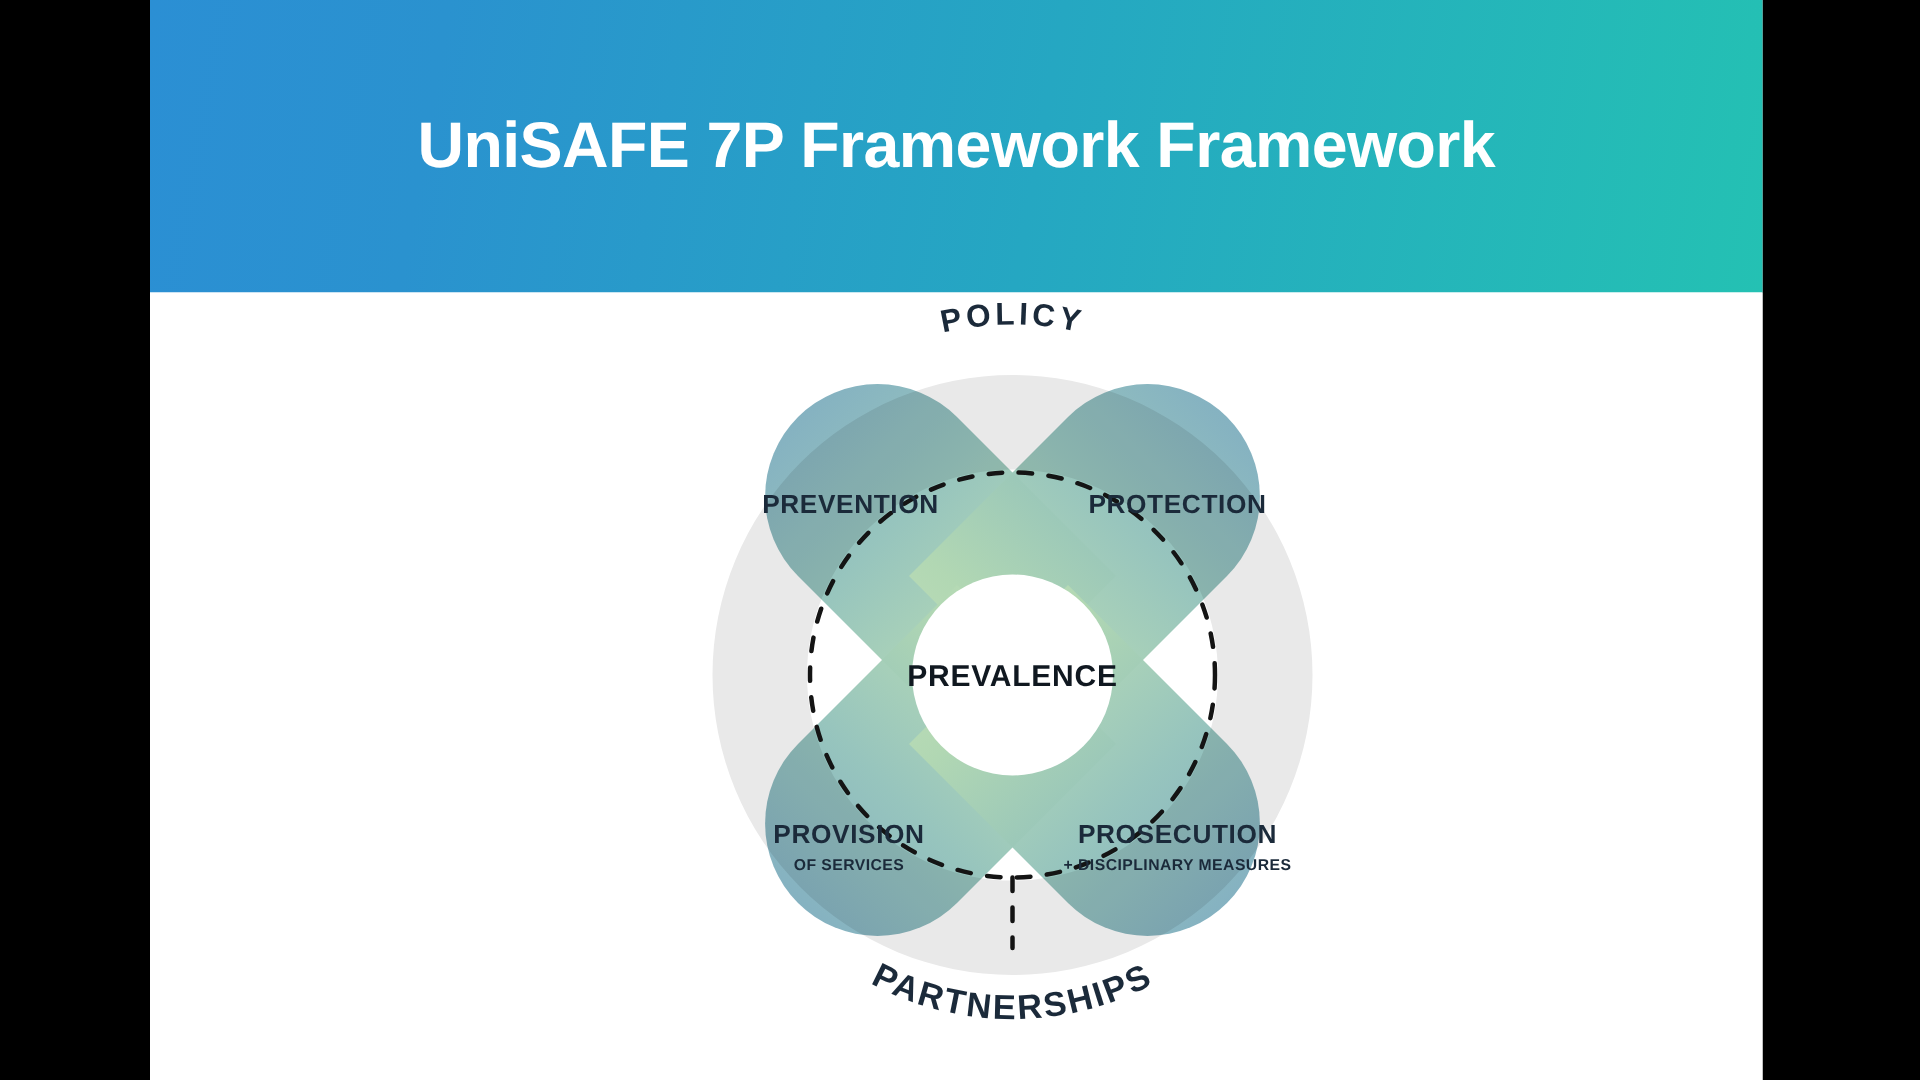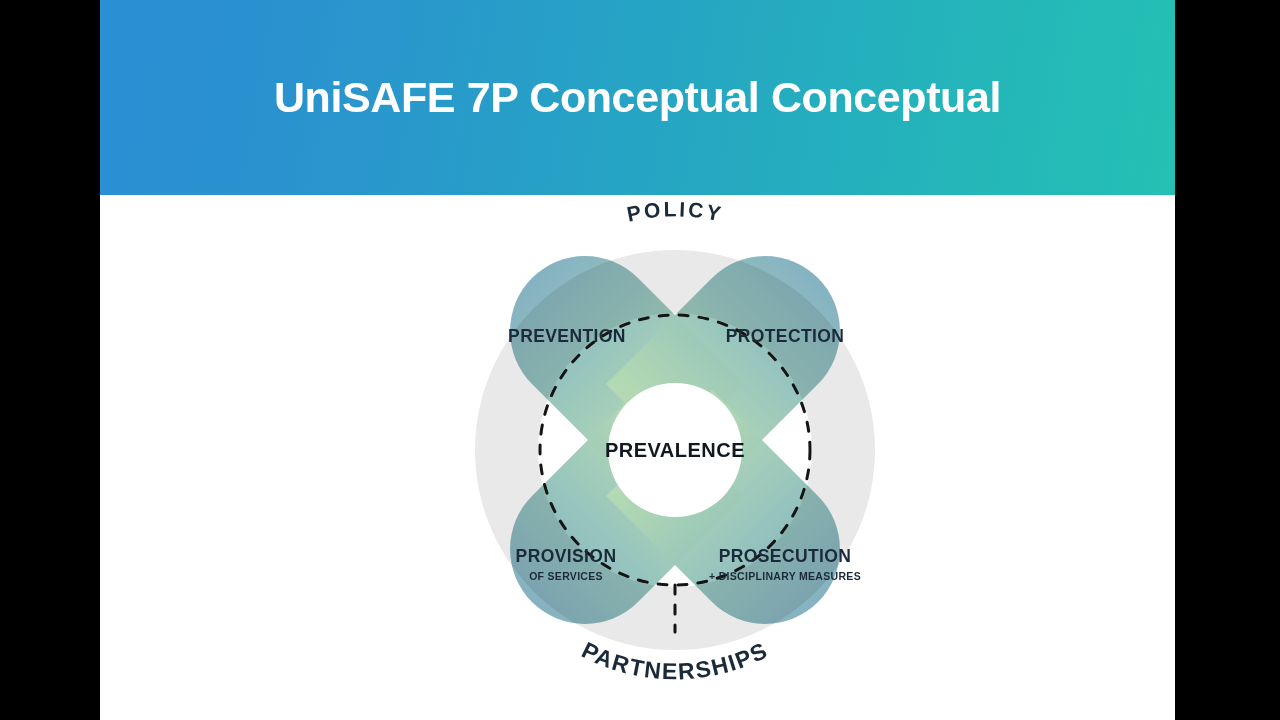--- a/index.html
+++ b/index.html
@@ -86,21 +86,21 @@
 <body>
 
 <div id="slide">
 
   <div class="bar bar-left"></div>
   <div class="bar bar-right"></div>
 
   <div id="canvas">
 
     <div id="header">
-      <div id="header-title">UniSAFE 7P Conceptual Conceptual</div>
+      <div id="header-title">UniSAFE 7P Framework Framework</div>
     </div>
 
     <div id="diagram-area">
       <svg id="diagram-svg" viewBox="0 0 1075 525" xmlns="http://www.w3.org/2000/svg">
         <defs>
 
           <linearGradient id="gradTL" x1="0%" y1="0%" x2="100%" y2="100%">
             <stop offset="0%" stop-color="#7ba9c0"></stop>
             <stop offset="38%" stop-color="#93c2bb"></stop>
             <stop offset="72%" stop-color="#b2d8b3"></stop>

